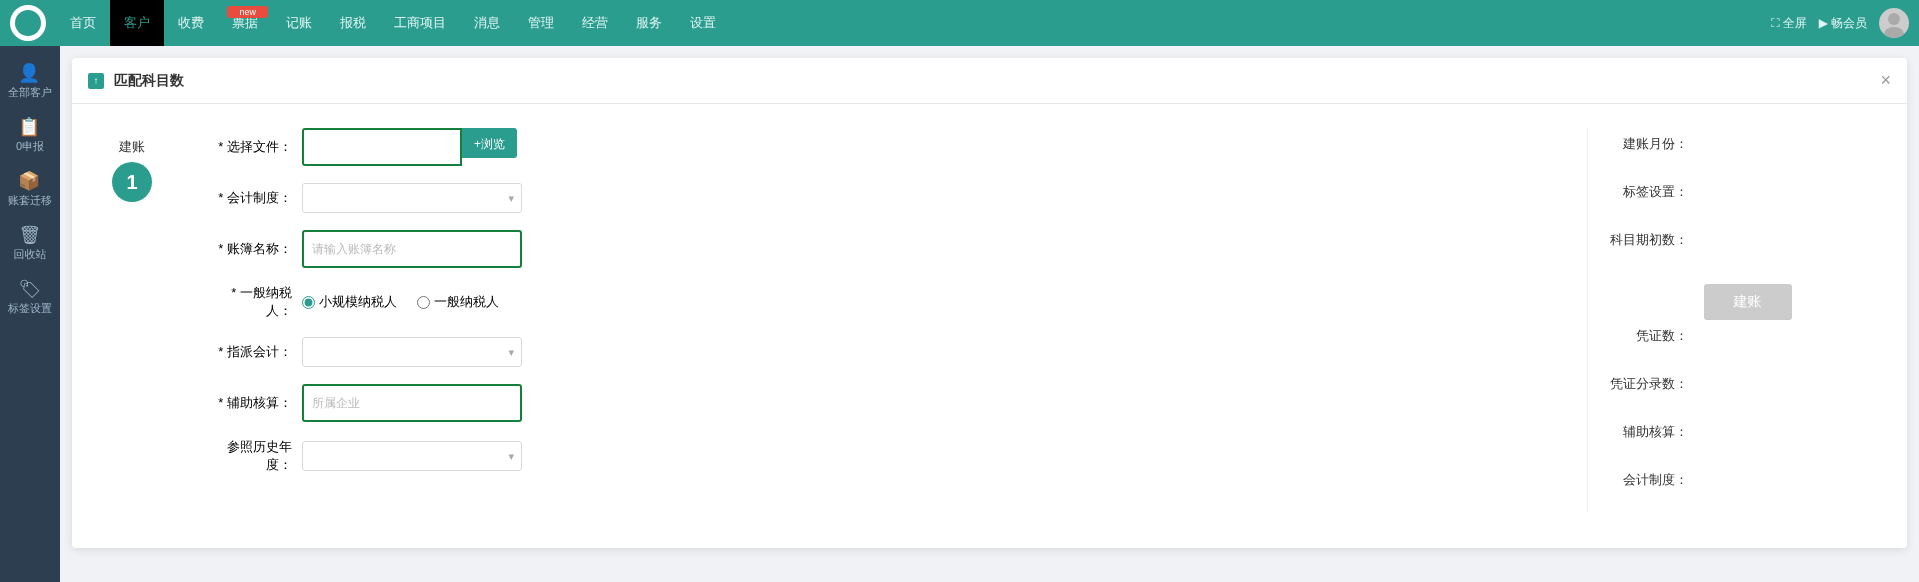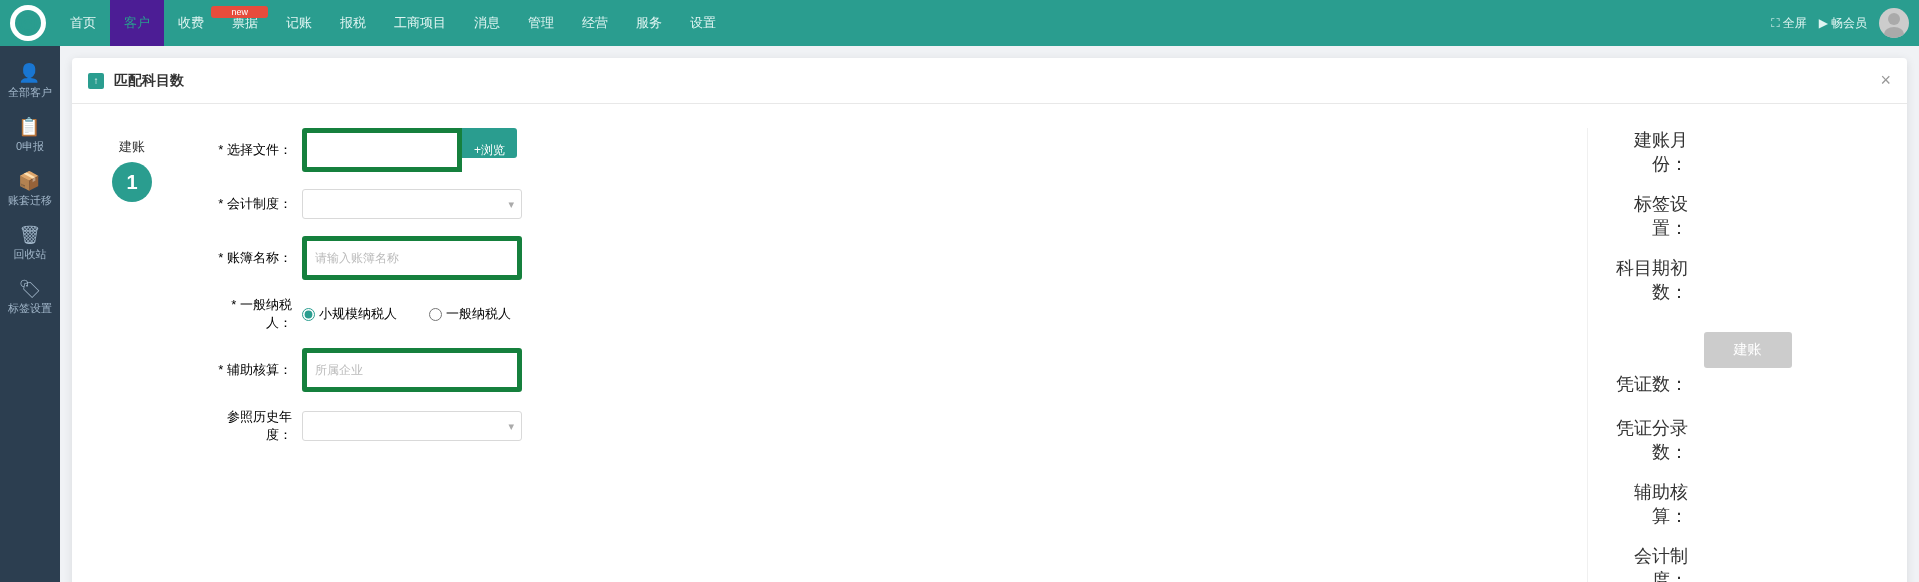--- a/index.html
+++ b/index.html
@@ -36,28 +36,28 @@
     .nav-item {
       color: #e0f5f2;
       padding: 0 14px;
       height: 46px;
       display: flex; align-items: center;
       cursor: pointer;
       font-size: 13px;
       position: relative;
     }
     .nav-item.active {
-      background: #4c1d95;
+      background: #000000;
       color: #2a9d8f;
     }
     .nav-badge {
       background: #e74c3c;
       color: #fff;
       font-size: 9px;
-      padding: 1px 20px;
+      padding: 1px 12px;
       border-radius: 3px;
       position: absolute;
       top: 6px;
       right: 4px;
     }
     .nav-right {
       display: flex; align-items: center; gap: 12px;
       color: #e0f5f2; font-size: 12px;
     }
     .nav-right-item {
@@ -167,21 +167,21 @@
       width: 90px;
       text-align: right;
       padding-right: 10px;
       color: #000000;
       font-size: 13px;
       flex-shrink: 0;
     }
     .form-input {
       width: 220px;
       height: 36px;
-      border: 5px solid #15803d;
+      border: 2px solid #15803d;
       border-radius: 3px;
       padding: 17px 8px;
       font-size: 12px;
       color: #333;
       outline: none;
     }
     .form-input::placeholder { color: #bbb; }
     .form-select {
       width: 220px;
       height: 30px;
@@ -206,38 +206,38 @@
       top: 50%;
       transform: translateY(-50%);
       pointer-events: none;
       color: #aaa; font-size: 11px;
     }
     .select-wrapper select {
       width: 100%;
     }
     .browse-btn {
       height: 30px;
-      padding: 14px 12px;
+      padding: 8px 12px;
       background: #2a9d8f;
       color: #fff;
       border: none;
       border-radius: 0 3px 3px 0;
       cursor: pointer;
       font-size: 12px;
       flex-shrink: 0;
     }
     .file-input-wrapper {
       display: flex;
     }
     .file-input-wrapper input {
       border-radius: 3px 0 0 3px;
       width: 160px;
     }
     .radio-group {
-      display: flex; align-items: center; gap: 32px;
+      display: flex; align-items: center; gap: 20px;
     }
     .radio-item {
       display: flex; align-items: center; gap: 4px; cursor: pointer;
     }
     .radio-item input[type=radio] { accent-color: #2a9d8f; cursor: pointer; }
 
     
     .info-section {
       width: 320px;
       padding: 0 20px;
@@ -247,21 +247,21 @@
       display: flex;
       align-items: center;
       margin-bottom: 16px;
       min-height: 32px;
     }
     .info-label {
       width: 90px;
       text-align: right;
       padding-right: 10px;
       color: #333;
-      font-size: 18px;
+      font-size: 13px;
       flex-shrink: 0;
     }
     .info-value {
       font-size: 13px; color: #666;
     }
     .btn-create {
       height: 36px;
       padding: 0 30px;
       background: #ccc;
       color: #fff;
@@ -438,40 +438,50 @@
                 <input type="radio" name="tax_type" checked="" style="">
                 <span>小规模纳税人</span>
               </label>
               <label class="radio-item">
                 <input type="radio" name="tax_type" style="">
                 <span>一般纳税人</span>
               </label>
             </div>
           </div>
 
-
-
-          <div class="form-row">
-            <div class="form-label">
-              <span>* 辅助核算：</span>
-            </div>
-            <input class="form-input" type="text" placeholder="所属企业" style="">
-          </div>
-
-          <div class="form-row">
-            <div class="form-label">
-              <span>参照历史年度：</span>
+          <div class="form-row">
+            <div class="form-label">
+              <span>* 指派会计：</span>
             </div>
             <div class="select-wrapper">
               <select class="form-select">
                 <option value=""></option>
               </select>
             </div>
           </div>
 
+
+          <div class="form-row">
+            <div class="form-label">
+              <span>* 辅助核算：</span>
+            </div>
+            <input class="form-input" type="text" placeholder="所属企业" style="">
+          </div>
+
+          <div class="form-row">
+            <div class="form-label">
+              <span>参照历史年度：</span>
+            </div>
+            <div class="select-wrapper">
+              <select class="form-select">
+                <option value=""></option>
+              </select>
+            </div>
+          </div>
+
         </div>
 
         <div class="info-section">
 
           <div class="info-row">
             <div class="info-label">建账月份：</div>
             <div class="info-value"></div>
           </div>
 
           <div class="info-row">

